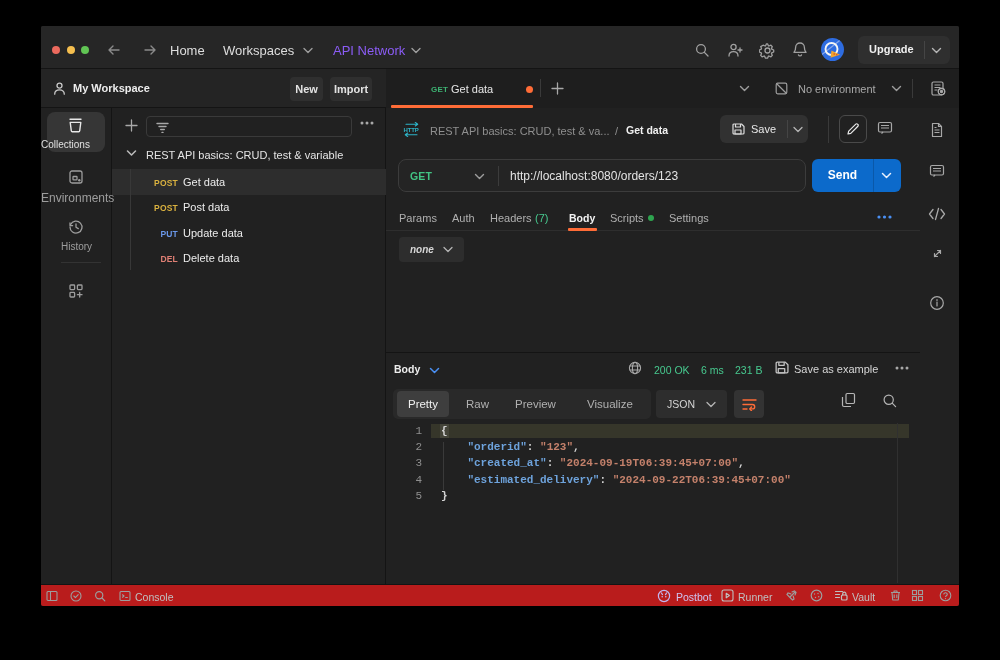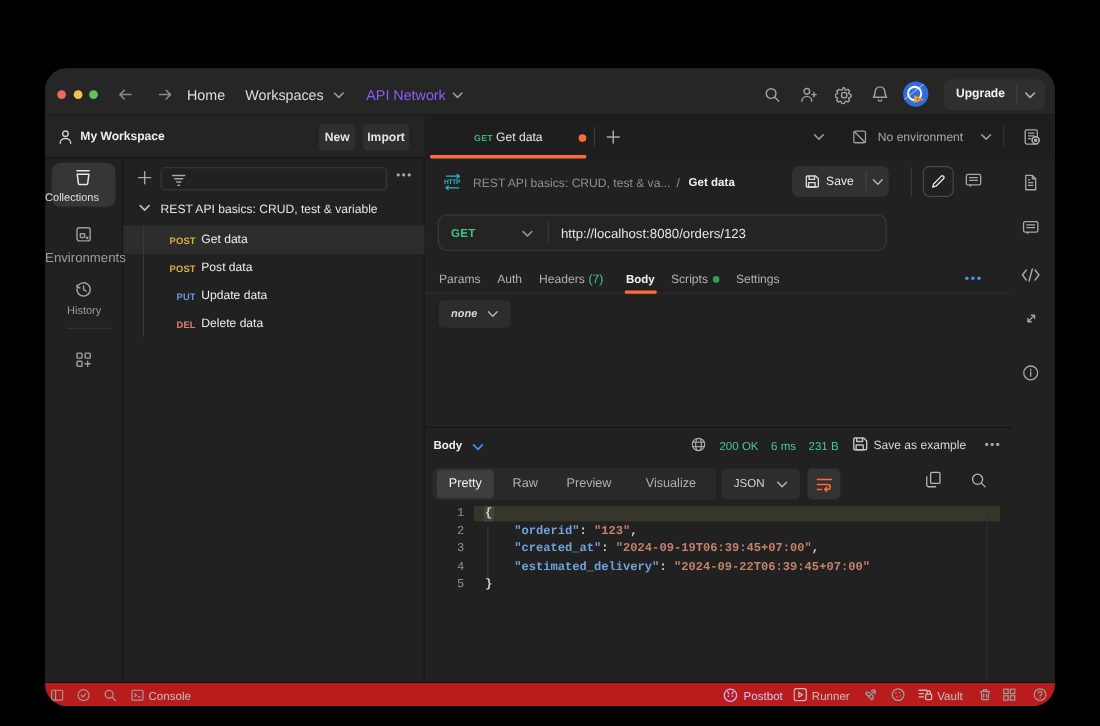--- a/index.html
+++ b/index.html
@@ -1,18 +1,18 @@
 <!DOCTYPE html>
 <html><head>
 <meta charset="utf-8">
 <style>
 * { margin:0; padding:0; box-sizing:border-box; }
 html,body { width:1000px; height:660px; background:#000; overflow:hidden; }
 body { font-family:"Liberation Sans", sans-serif; }
-.win { position:absolute; left:41px; top:26px; width:918px; height:580px; background:#212121; border-radius:20px; overflow:hidden;margin-top:36px; }
+.win { position:absolute; left:41px; top:26px; width:918px; height:580px; background:#212121; border-radius:2px; overflow:hidden; }
 .abs { position:absolute; }
 .flex { display:flex; align-items:center; }
 svg { display:block; }
 .txt { white-space:nowrap; }
 </style>
 </head>
 <body>
 <div class="win">
 
   <div class="abs" id="titlebar" style="left:0;top:0;width:918px;height:43px;background:#262626;border-bottom:1px solid #141414;">
@@ -255,20 +255,29 @@
 
     <div class="abs" style="left:12px;top:51px;width:408px;height:33px;background:#242424;border:1px solid #3c3c3c;border-radius:8px;">
       <div class="abs txt" style="left:11px;top:10px;font-size:10.5px;font-weight:700;color:#42c383;letter-spacing:.2px;">GET</div>
       <div class="abs" style="left:75px;top:13px;color:#9d9d9d;">
           <svg width="11" height="7" viewBox="0 0 11 7" fill="none" stroke="currentColor" stroke-width="1.4" stroke-linecap="round" stroke-linejoin="round">
             <path d="M1.5 1.5l4 4 4-4"></path>
           </svg>
         </div>
       <div class="abs" style="left:99px;top:6px;width:1px;height:20px;background:#3c3c3c;"></div>
       <div class="abs txt" style="left:111px;top:9px;font-size:12px;color:#e3e3e3;">http://localhost:8080/orders/123</div>
+    </div>
+    <div class="abs" style="left:426px;top:51px;width:89px;height:33px;background:#0c6acb;border-radius:6px;">
+      <div class="abs txt" style="left:0;top:9px;width:61px;text-align:center;font-size:12px;font-weight:700;color:#fff;">Send</div>
+      <div class="abs" style="left:61px;top:0;width:1px;height:33px;background:#0a58a9;"></div>
+      <div class="abs" style="left:69px;top:13px;color:#e8f0fe;">
+          <svg width="11" height="7" viewBox="0 0 11 7" fill="none" stroke="currentColor" stroke-width="1.5" stroke-linecap="round" stroke-linejoin="round">
+            <path d="M1.5 1.5l4 4 4-4"></path>
+          </svg>
+        </div>
     </div>
 
     <div class="abs" style="left:0;top:122px;width:534px;height:1px;background:#2e2e2e;"></div>
     <div class="abs txt" style="left:13px;top:104px;font-size:11px;color:#b0b0b0;">Params</div>
     <div class="abs txt" style="left:66px;top:104px;font-size:11px;color:#b0b0b0;">Auth</div>
     <div class="abs txt" style="left:104px;top:104px;font-size:11px;color:#b0b0b0;">Headers</div>
     <div class="abs txt" style="left:149px;top:104px;font-size:11px;color:#47c98f;">(7)</div>
     <div class="abs txt" style="left:183px;top:104px;font-size:10.5px;font-weight:700;color:#f2f2f2;">Body</div>
     <div class="abs" style="left:182px;top:120px;width:29px;height:3px;background:#ff6c37;border-radius:1px;"></div>
     <div class="abs txt" style="left:224px;top:104px;font-size:11px;color:#b0b0b0;">Scripts</div>

